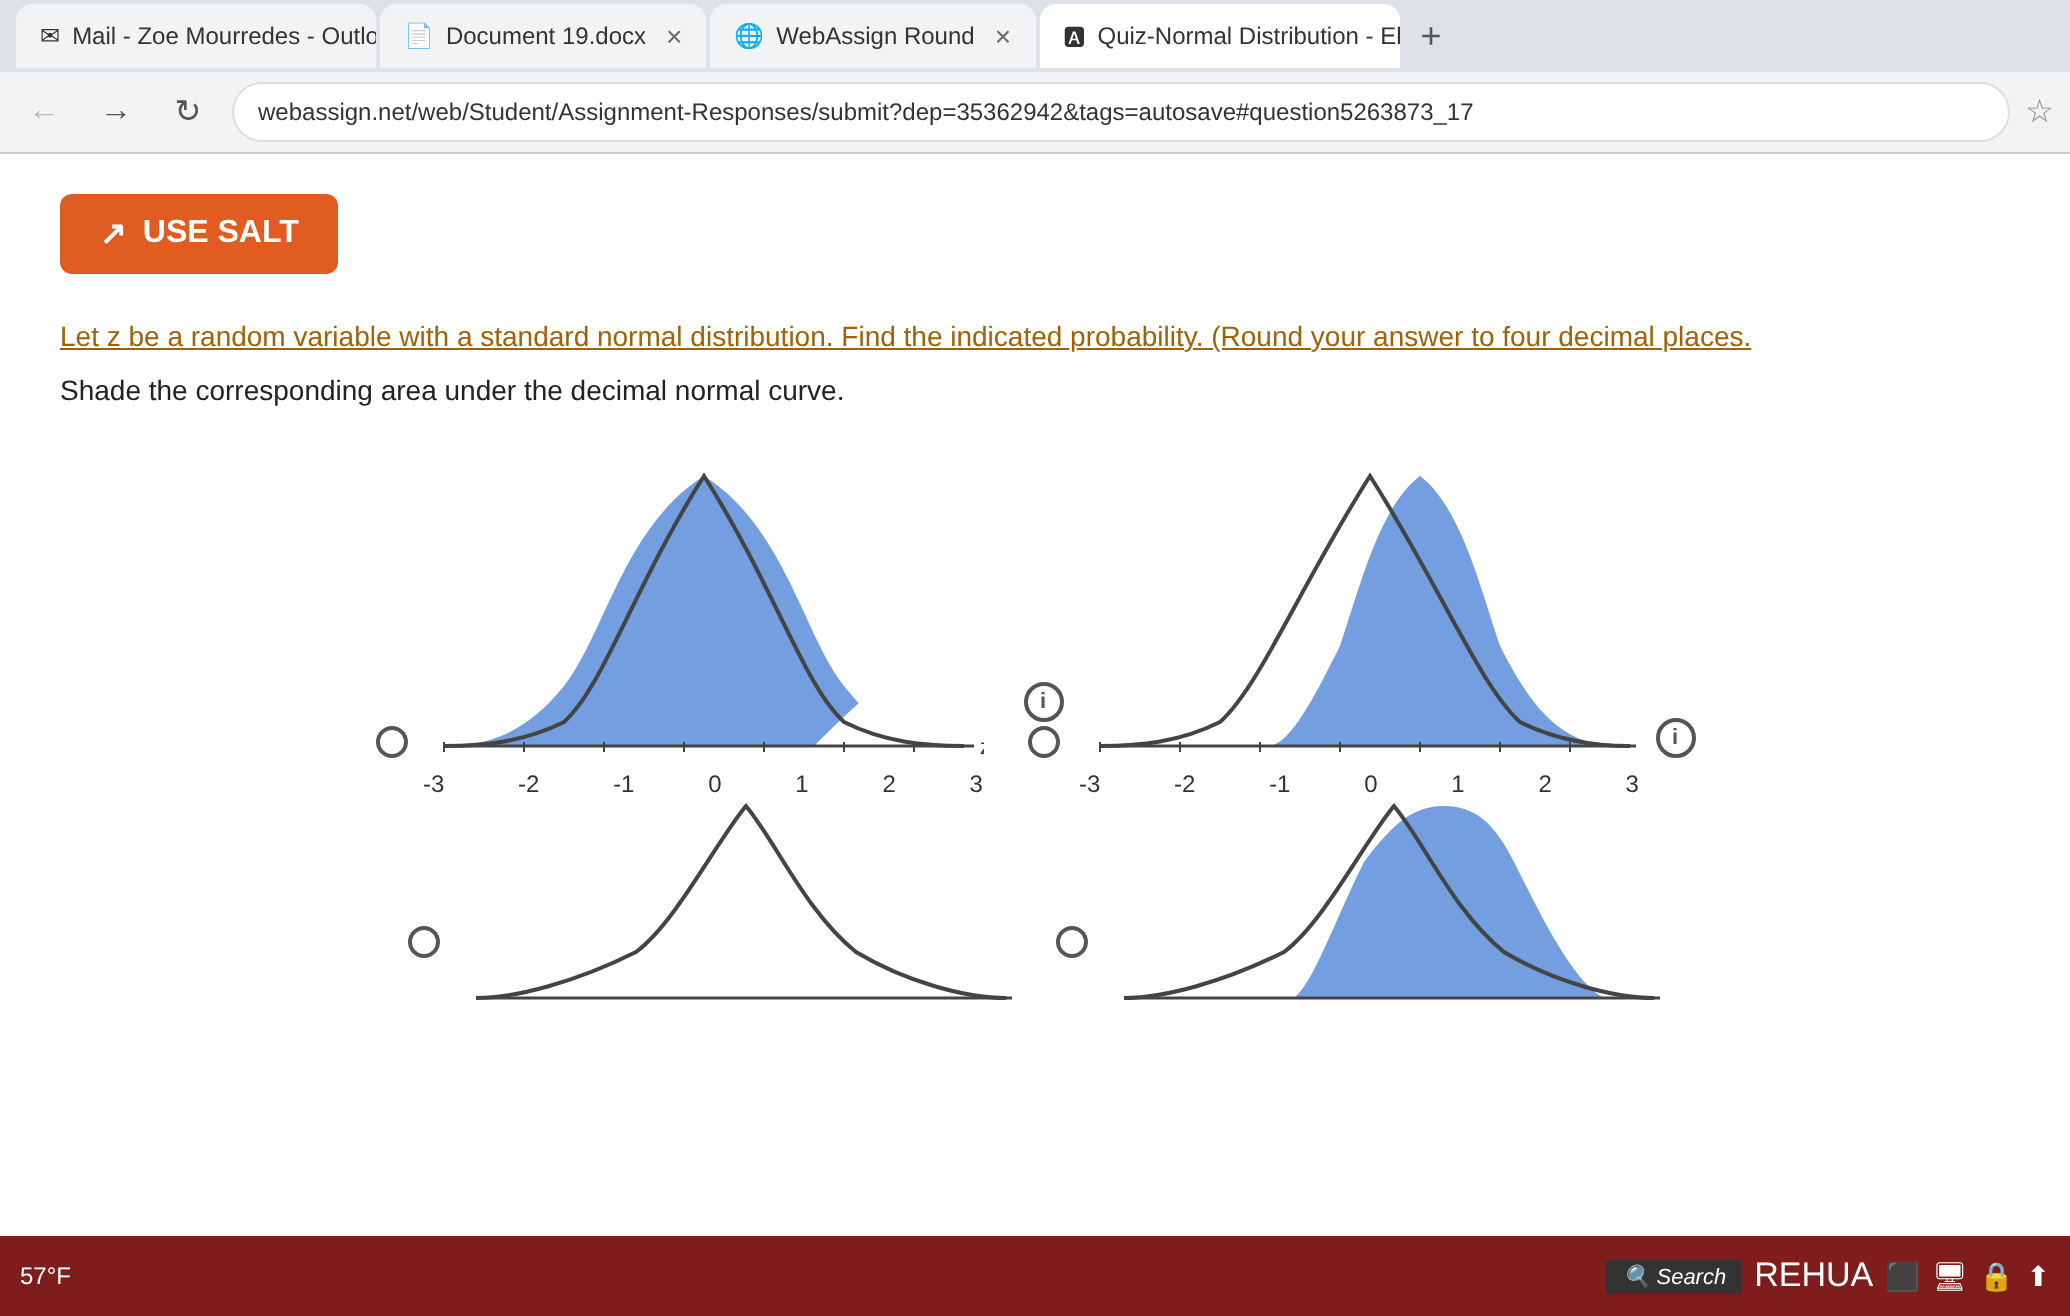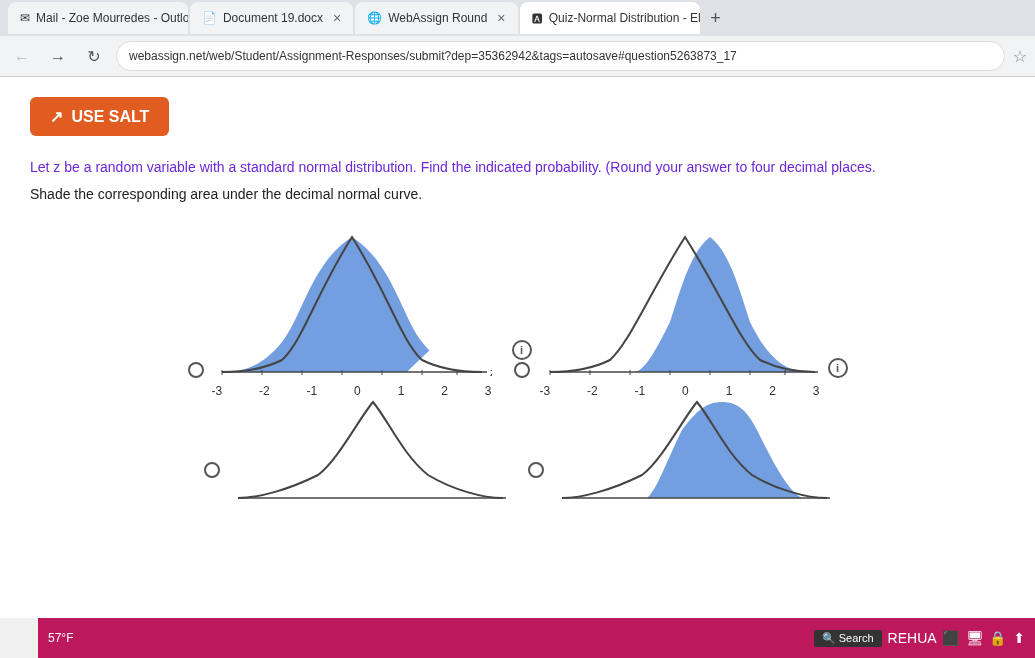--- a/index.html
+++ b/index.html
@@ -118,23 +118,24 @@
       border-radius: 6px;
       padding: 10px 20px;
       font-size: 16px;
       font-weight: bold;
       cursor: pointer;
       margin-bottom: 20px;
     }
 
     .problem-text {
       font-size: 14px;
-      color: #6d28d9;
+      color: #a16207;
       line-height: 1.6;
       margin-bottom: 8px;
+      text-decoration: underline;
     }
 
     .prob-equation {
       display: flex;
       align-items: center;
       gap: 8px;
       font-size: 14px;
       color: #222;
       margin-bottom: 12px;
     }
@@ -193,26 +194,25 @@
     .bottom-graphs-row {
       display: flex;
       gap: 20px;
       justify-content: center;
       margin-top: 0px;
     }
 
     
     .taskbar {
       height: 40px;
-      background: #be185d;
+      background: #7f1d1d;
       display: flex;
       align-items: center;
       padding: 0 10px;
       gap: 8px;
-      margin-left: 38px;
     }
     .taskbar-temp {
       color: white;
       font-size: 12px;
     }
     .taskbar-right {
       margin-left: auto;
       display: flex;
       align-items: center;
       gap: 6px;
@@ -388,22 +388,22 @@
       </div>
     </div>
 
   </div>
 
 </div>
 
 <div class="taskbar">
   <span class="taskbar-temp">57°F</span>
   <div class="taskbar-right">
-    <span style="background:#333;color:white;padding:2px 8px;font-size:11px;border-radius:2px;">
+    <span style="background:#333;color:white;padding:2px 8px;font-size:11px;border-radius:2px;font-style:italic;">
       🔍 <span>Search</span>
     </span>
-    <span style="color:white;font-size:14px;text-align:center;">REHUA</span>
+    <span style="color:white;font-size:17px;text-align:center;">REHUA</span>
     <span class="taskbar-icon">⬛</span>
     <span class="taskbar-icon">🖥</span>
     <span class="taskbar-icon">🔒</span>
     <span class="taskbar-icon">⬆</span>
   </div>
 </div>
 
 </body></html>

